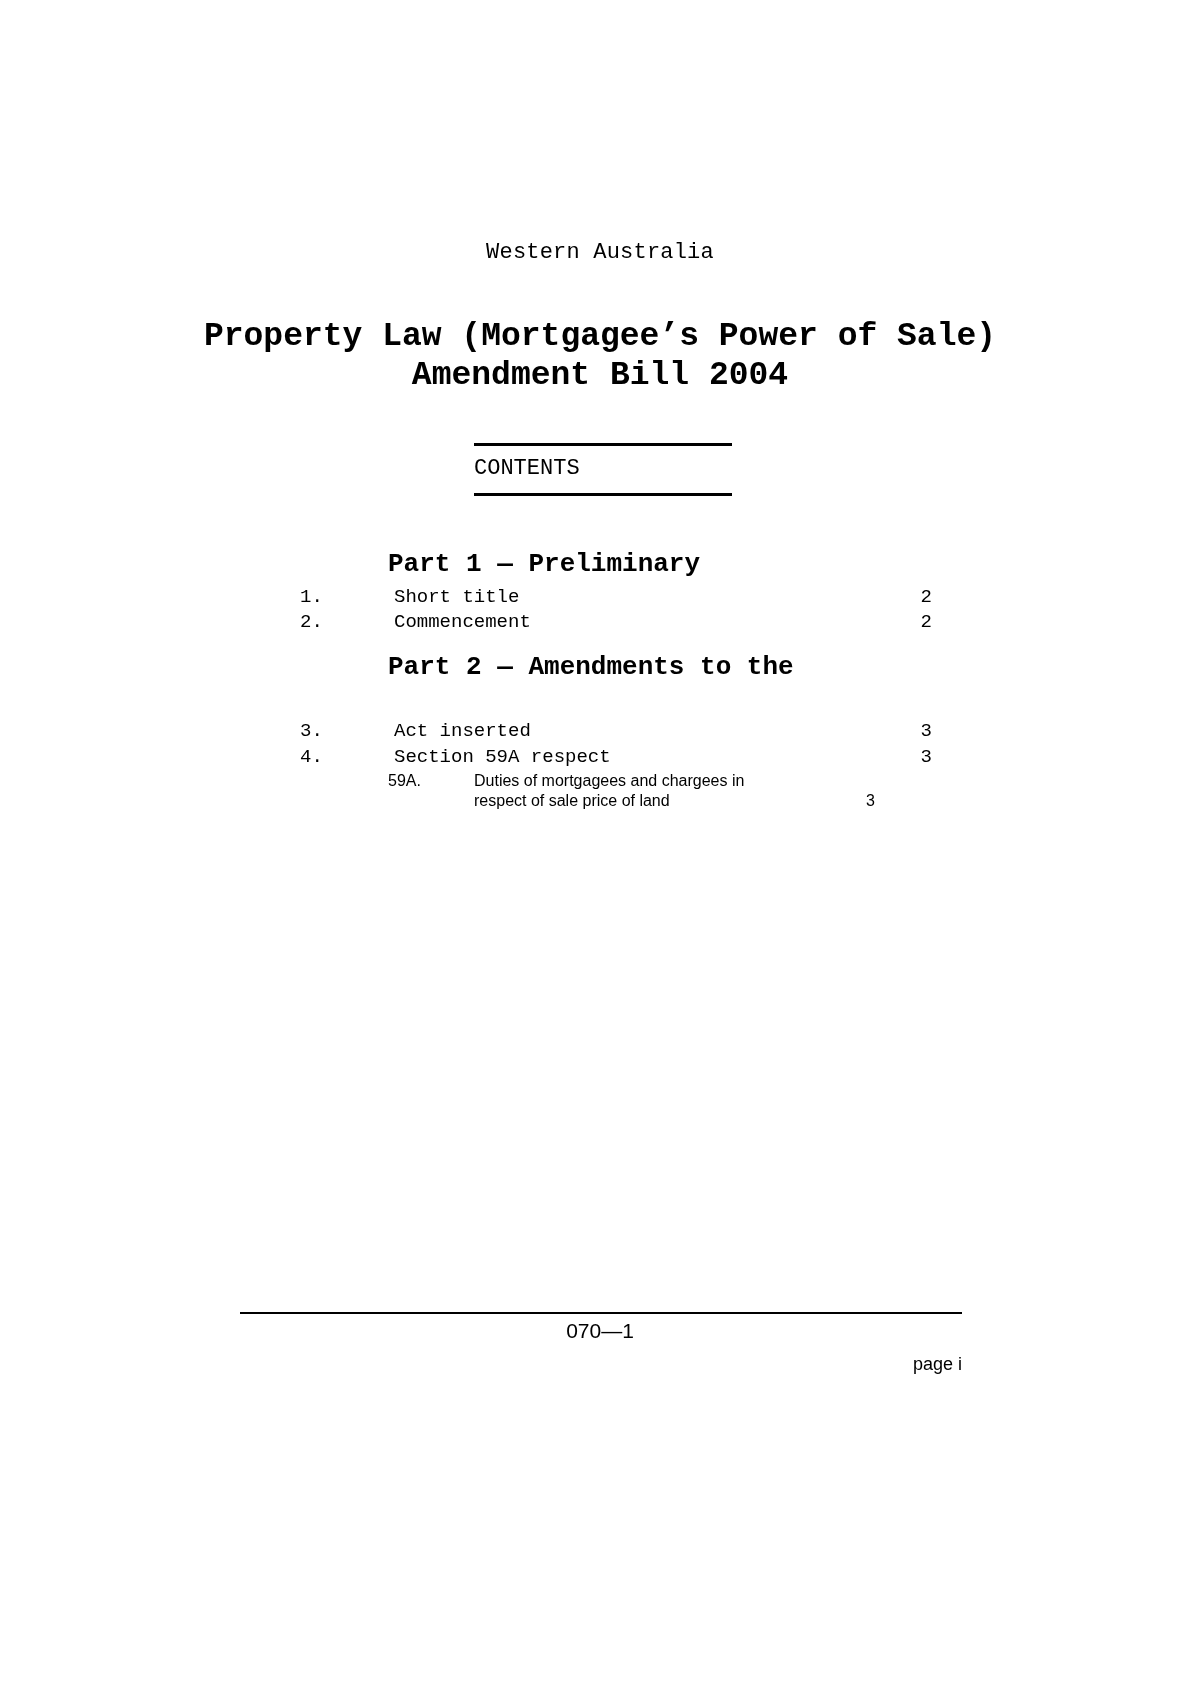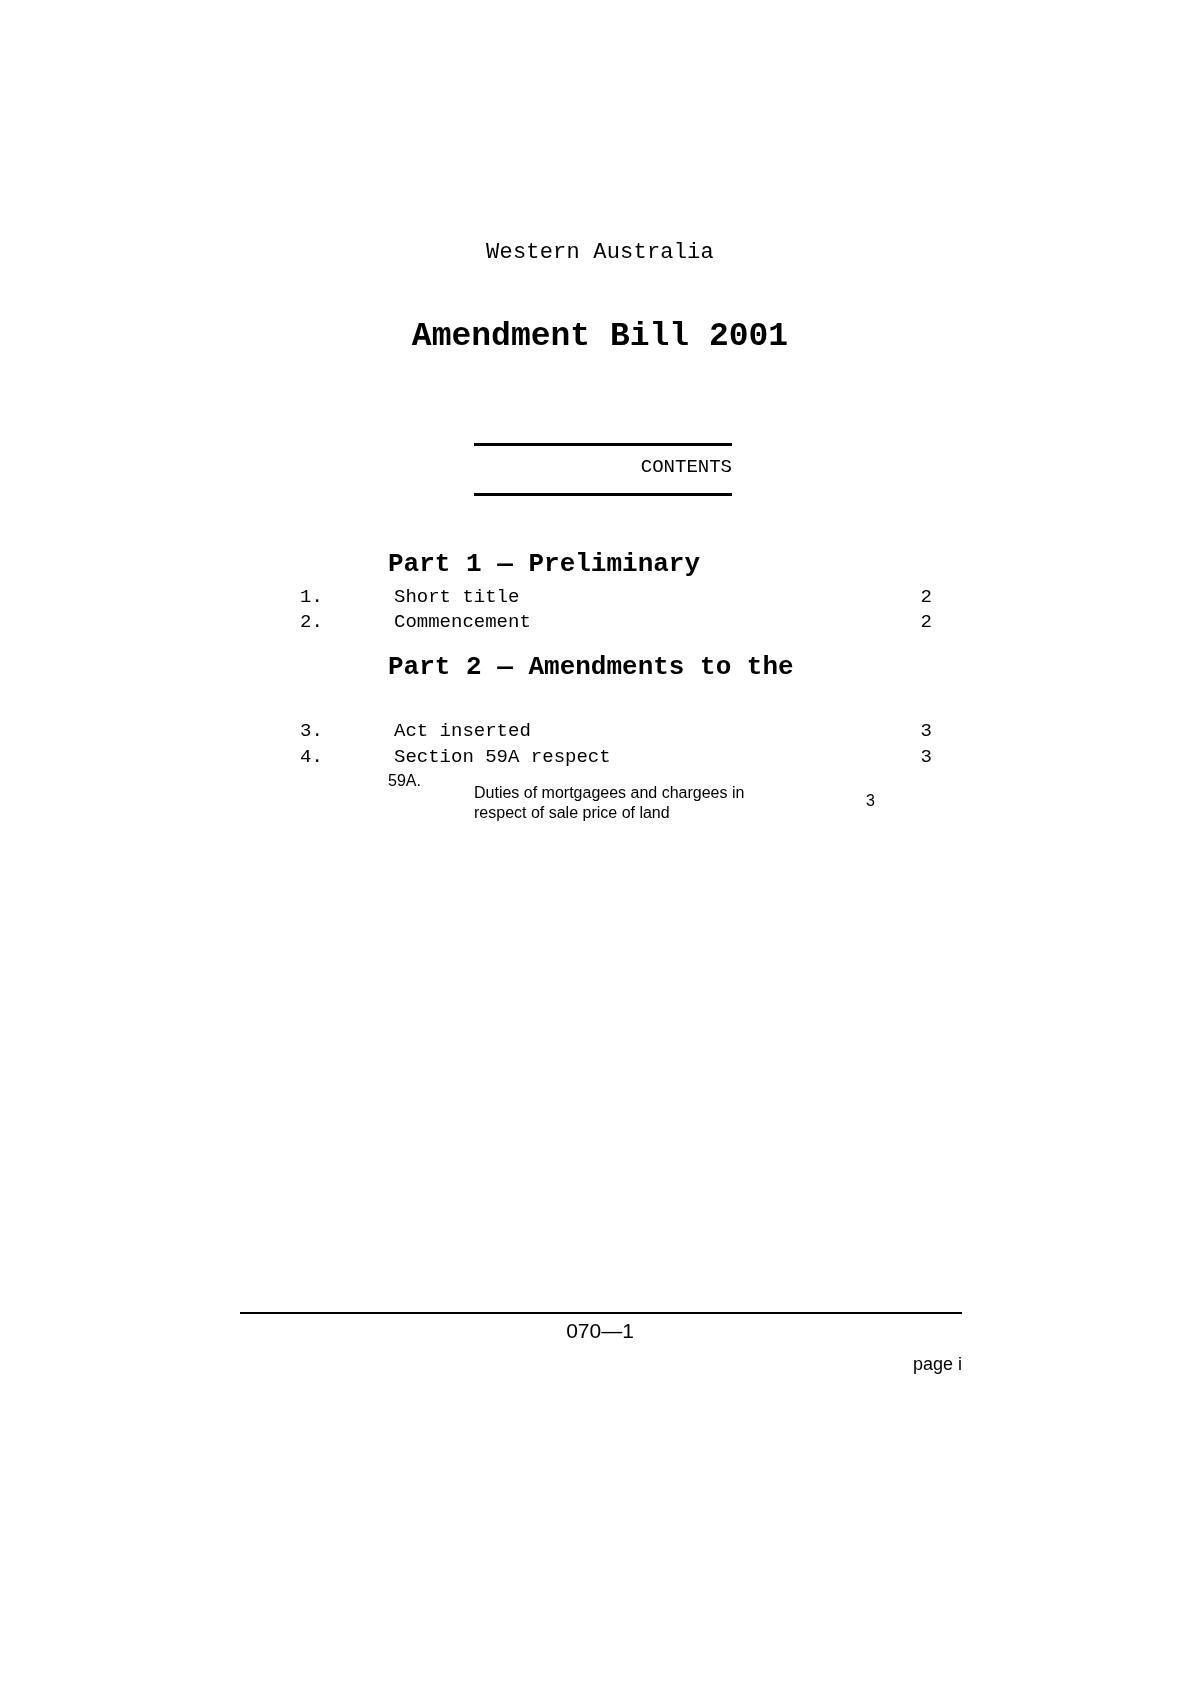--- a/index.html
+++ b/index.html
@@ -6,48 +6,49 @@
   body { width: 1200px; height: 1698px; position: relative; overflow: hidden; color: #000; }
   .serif { font-family: Liberation Mono, monospace; }
   .sans { font-family: Liberation Sans, sans-serif; }
 
   .jurisdiction { position: absolute; top: 240px; left: 0; width: 1200px; text-align: center; font-size: 22px; letter-spacing: 0.2px; }
   .title { position: absolute; top: 317px; left: 0; width: 1200px; text-align: center; font-size: 33px; font-weight: bold; line-height: 39px; }
 
   .rule { position: absolute; background: #000; }
   .contents-top { top: 443px; left: 474px; width: 258px; height: 3px; }
   .contents-bottom { top: 493px; left: 474px; width: 258px; height: 3px; }
-  .contents-label { position: absolute; top: 456px; left: 474px; width: 258px; text-align: right; font-size: 19px; }
+  .contents-label { position: absolute; top: 456px; left: 474px; width: 258px; text-align: left; font-size: 22px; }
 
   .part-heading { position: absolute; left: 388px; font-size: 26px; font-weight: bold; line-height: 32px; }
   .part-heading .sub { display: block; font-style: italic; padding-left: 34px; }
 
   .toc-row { position: absolute; left: 300px; width: 632px; height: 26px; font-size: 19px; }
   .toc-num { position: absolute; left: 0; top: 0; }
   .toc-title { position: absolute; left: 88px; top: 0; margin-left: 6px; }
   .toc-page { position: absolute; right: 0; top: 0; }
 
   .subsec { position: absolute; left: 388px; font-size: 16px; line-height: 20px; }
   .subsec-num { position: absolute; left: 0; top: 0; }
-  .subsec-title { position: absolute; left: 86px; top: 0; width: 320px; margin-top: 12px; }
+  .subsec-title { position: absolute; left: 86px; top: 0; width: 320px; }
   .subsec-page { position: absolute; left: 478px; top: 20px; }
 
   .footer-rule { top: 1312px; left: 240px; width: 722px; height: 2px; }
   .footer-code { position: absolute; top: 1319px; left: 0; width: 1200px; text-align: center; font-size: 21px; }
   .footer-page { position: absolute; top: 1322px; right: 238px; font-size: 18px; margin-top: 32px; }
 </style>
 </head>
 <body>
 
 <div>
 
   <div class="jurisdiction serif">Western Australia</div>
 
   <div class="title serif">
-    <div>Amendment Bill 2001</div>
+    <div>Property Law (Mortgagee’s Power of Sale)</div>
+    <div>Amendment Bill 2004</div>
   </div>
 
   <div class="rule contents-top"></div>
   <div class="contents-label serif">CONTENTS</div>
   <div class="rule contents-bottom"></div>
 
   <div class="part-heading serif" style="top:548px;">
     <span>Part 1 — Preliminary</span>
   </div>
 

